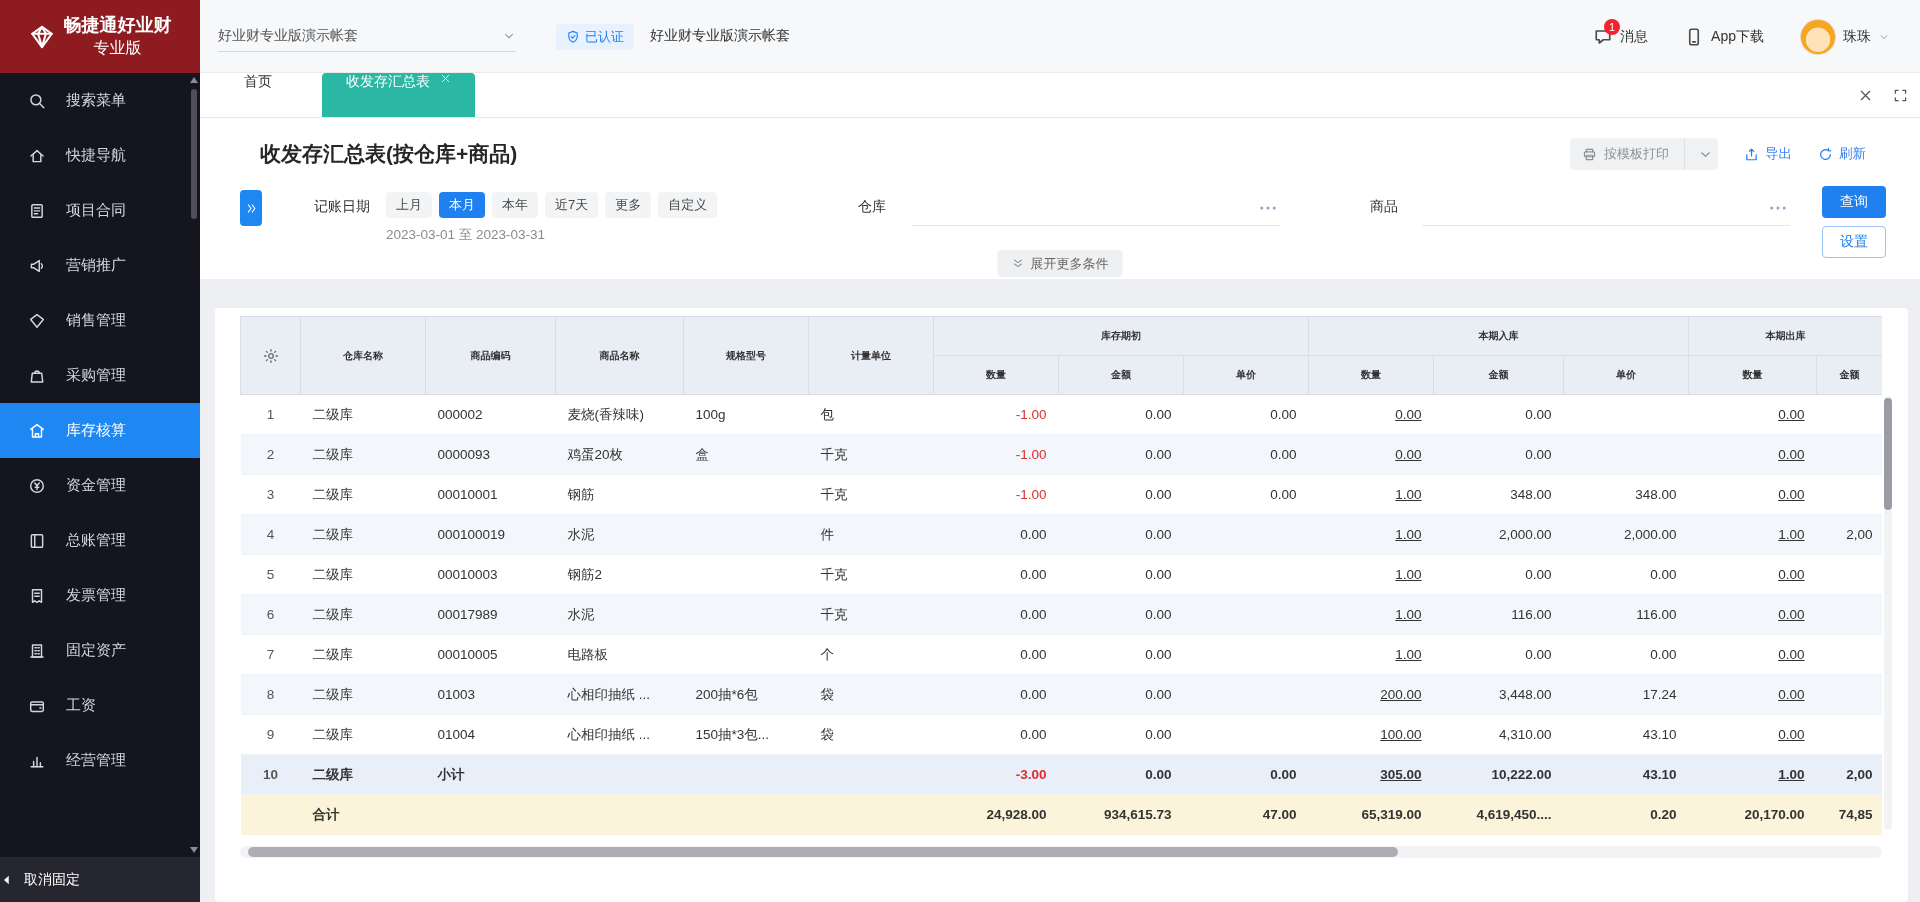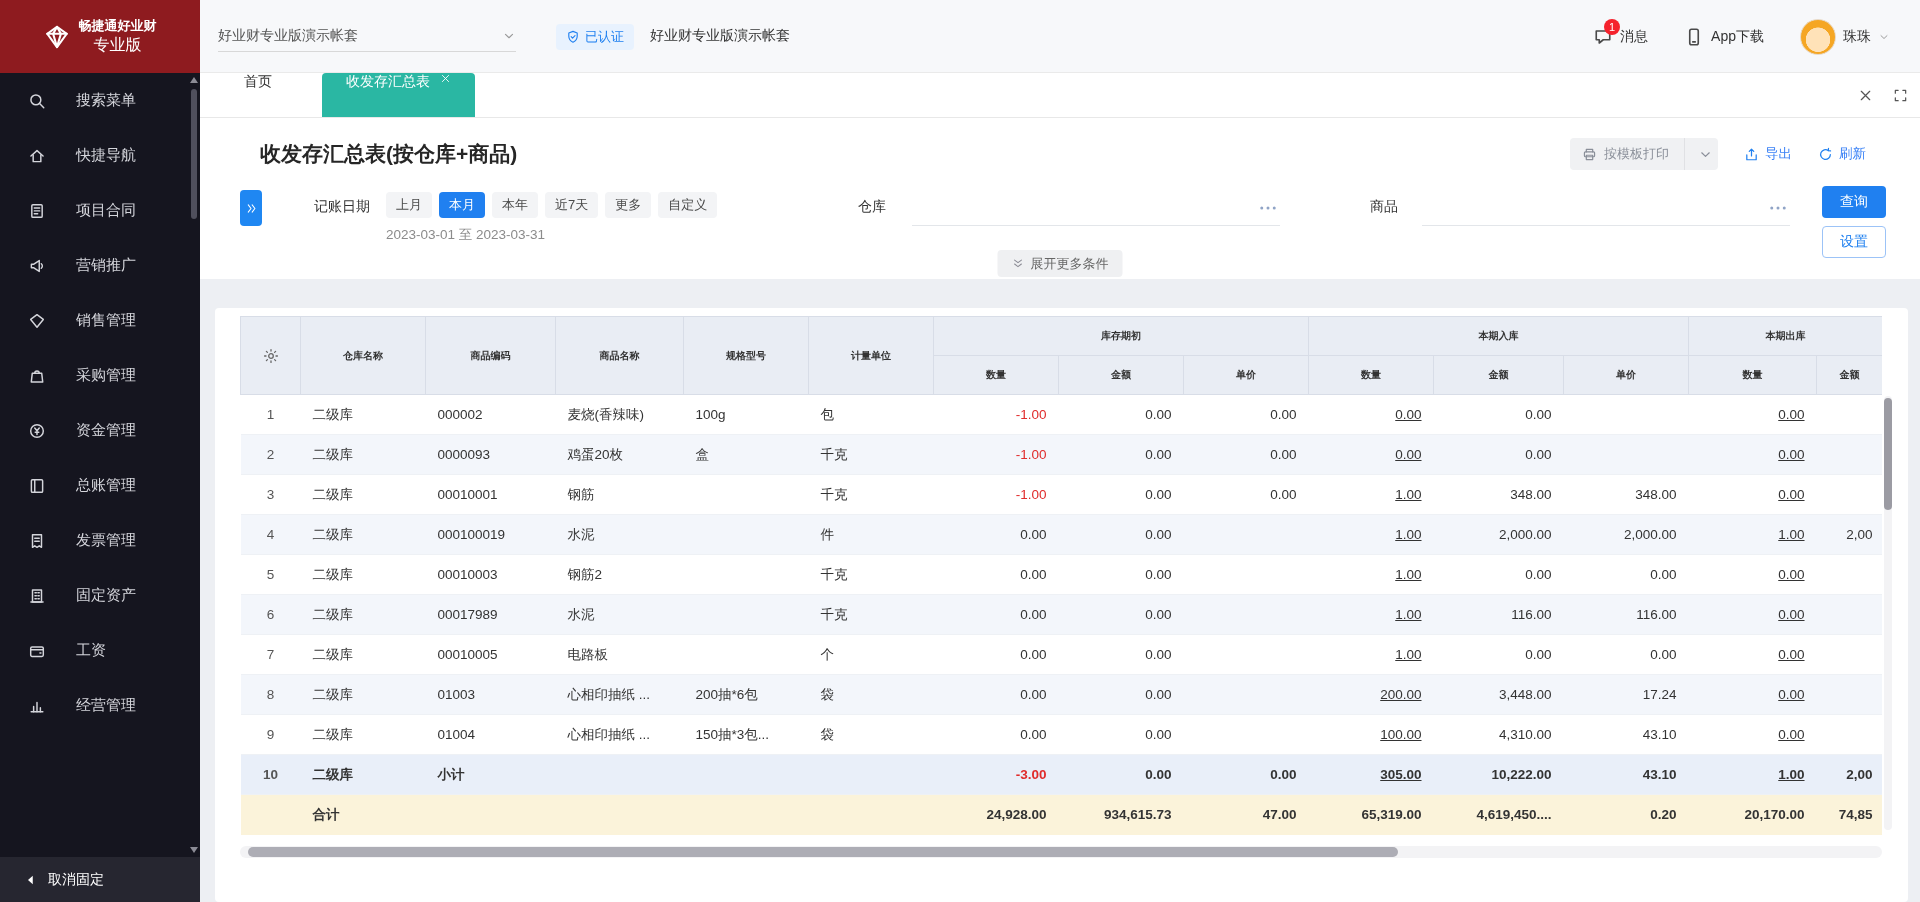--- a/index.html
+++ b/index.html
@@ -6,46 +6,46 @@
 html,body{width:1920px;height:902px;overflow:hidden}
 body{font-family:"Liberation Sans","DejaVu Sans",sans-serif;background:#edeff3;position:relative;font-size:14px;color:#333}
 .ico{display:inline-flex;align-items:center;justify-content:center}
 .ico svg{width:16px;height:16px;display:block}
 
 
 .topbar{position:absolute;top:0;left:0;width:1920px;height:73px;background:#f7f8fa;border-bottom:1px solid #eaeaea;z-index:6}
 .logo{position:absolute;left:0;top:0;width:200px;height:73px;background:#8e1b1f;color:#fff;display:flex;align-items:center;justify-content:center;gap:9px}
 .logo .ico svg{width:26px;height:26px}
 .logo-text{display:flex;flex-direction:column;align-items:center;line-height:1.3}
-.logo-title{font-size:13px;font-weight:bold}
+.logo-title{font-size:18px;font-weight:bold}
 .logo-sub{font-size:16px}
 .acct-select{position:absolute;left:218px;top:20px;width:298px;height:32px;border-bottom:1px solid #d8d8d8;display:flex;align-items:center;justify-content:space-between;color:#555;cursor:pointer}
 .acct-select .ico svg{width:14px;height:14px;color:#999}
 .verified{position:absolute;left:556px;top:24px;height:26px;padding:0 10px;background:#e8f2fe;border-radius:4px;display:flex;align-items:center;gap:5px;color:#2080f0;font-size:13px}
 .verified .ico svg{width:14px;height:14px}
 .acct-name{position:absolute;left:650px;top:27px;color:#333}
 .tb-right{position:absolute;right:30px;top:0;height:73px;display:flex;align-items:center;gap:36px}
 .tb-item{display:flex;align-items:center;gap:7px;color:#333;cursor:pointer;position:relative}
 .tb-item .ico svg{width:20px;height:20px;color:#4a4a4a}
 .tb-item .ico.sm svg{width:12px;height:12px;color:#999}
 .badge{position:absolute;top:-8px;left:11px;min-width:16px;height:16px;border-radius:8px;background:#f5222d;color:#fff;font-size:11px;display:flex;align-items:center;justify-content:center;padding:0 4px}
 .avatar{width:36px;height:36px;border-radius:50%;border:1px solid #e8d9c5;background:radial-gradient(circle at 50% 58%,#ffe2b8 0 46%,#f5a623 48% 100%)}
 
 
 .sidebar{position:absolute;left:0;top:73px;width:200px;height:829px;background:#15151f;z-index:5}
 .menu{height:784px;overflow:hidden}
-.menu-item{height:55px;display:flex;align-items:center;padding-left:28px;gap:30px;color:#d4d5db;font-size:15px;cursor:pointer}
+.menu-item{height:55px;display:flex;align-items:center;padding-left:28px;gap:20px;color:#d4d5db;font-size:15px;cursor:pointer}
 .menu-item.active{background:#1f87f2;color:#fff}
 .mi-icon svg{width:18px;height:18px;display:block}
 .sb-track{position:absolute;right:2px;top:2px;width:8px;height:780px}
 .sb-up,.sb-down{position:absolute;left:0;width:0;height:0;border-left:4px solid transparent;border-right:4px solid transparent}
 .sb-up{top:2px;border-bottom:6px solid #8b8b95}
 .sb-down{bottom:2px;border-top:6px solid #8b8b95}
 .sb-thumb{position:absolute;top:14px;left:1px;width:6px;height:130px;background:#4f4f5c;border-radius:3px}
-.unpin{position:absolute;left:0;bottom:0;width:200px;height:45px;background:#262630;color:#fff;display:flex;align-items:center;gap:10px;padding-left:24px;cursor:pointer}
+.unpin{position:absolute;left:0;bottom:0;width:200px;height:45px;background:#262630;color:#fff;display:flex;align-items:center;gap:10px;cursor:pointer}
 .unpin .ico svg{width:14px;height:14px}
 
 
 .main{position:absolute;left:200px;top:73px;width:1720px;height:829px}
 .tabbar{position:relative;height:45px;background:#fff;border-bottom:1px solid #e8e8e8;display:flex;align-items:stretch;padding-left:20px}
 .tabs{display:flex;align-items:stretch}
 .tab{display:flex;align-items:flex-start;padding:0 24px;color:#333;cursor:pointer}
 .tab.active{background:#2ab7a3;color:#fff;border-radius:4px 4px 0 0;margin-left:26px;gap:10px}
 .tab-close svg{width:11px;height:11px}
 .tb-icons{position:absolute;right:0;top:0;height:45px;display:flex;align-items:center;gap:20px;padding-right:12px;color:#555}
@@ -223,20 +223,30 @@
         <span>销售管理</span>
       </div>
       <div class="menu-item">
         <span class="mi-icon">
           <svg viewBox="0 0 16 16" fill="none" stroke="currentColor" stroke-width="1.3" stroke-linecap="round" stroke-linejoin="round">
             <path d="M3.8 5.6h8.4l.9 7.8H2.9Z"></path>
             <path d="M6 5.6a2 2 0 0 1 4 0"></path>
           </svg>
         </span>
         <span>采购管理</span>
+      </div>
+      <div class="menu-item active">
+        <span class="mi-icon">
+          <svg viewBox="0 0 16 16" fill="none" stroke="currentColor" stroke-width="1.3" stroke-linecap="round" stroke-linejoin="round">
+            <path d="M2.4 6.6 8 2.4l5.6 4.2"></path>
+            <path d="M4 6.2v7.2h8V6.2"></path>
+            <path d="M6.6 13.4v-3h2.8v3"></path>
+          </svg>
+        </span>
+        <span>库存核算</span>
       </div>
       <div class="menu-item">
         <span class="mi-icon">
           <svg viewBox="0 0 16 16" fill="none" stroke="currentColor" stroke-width="1.3" stroke-linecap="round" stroke-linejoin="round">
             <circle cx="8" cy="8" r="5.6"></circle>
             <path d="M6 5.4 8 7.8l2-2.4M8 7.8v3.4M6.4 9.2h3.2"></path>
           </svg>
         </span>
         <span>资金管理</span>
       </div>

